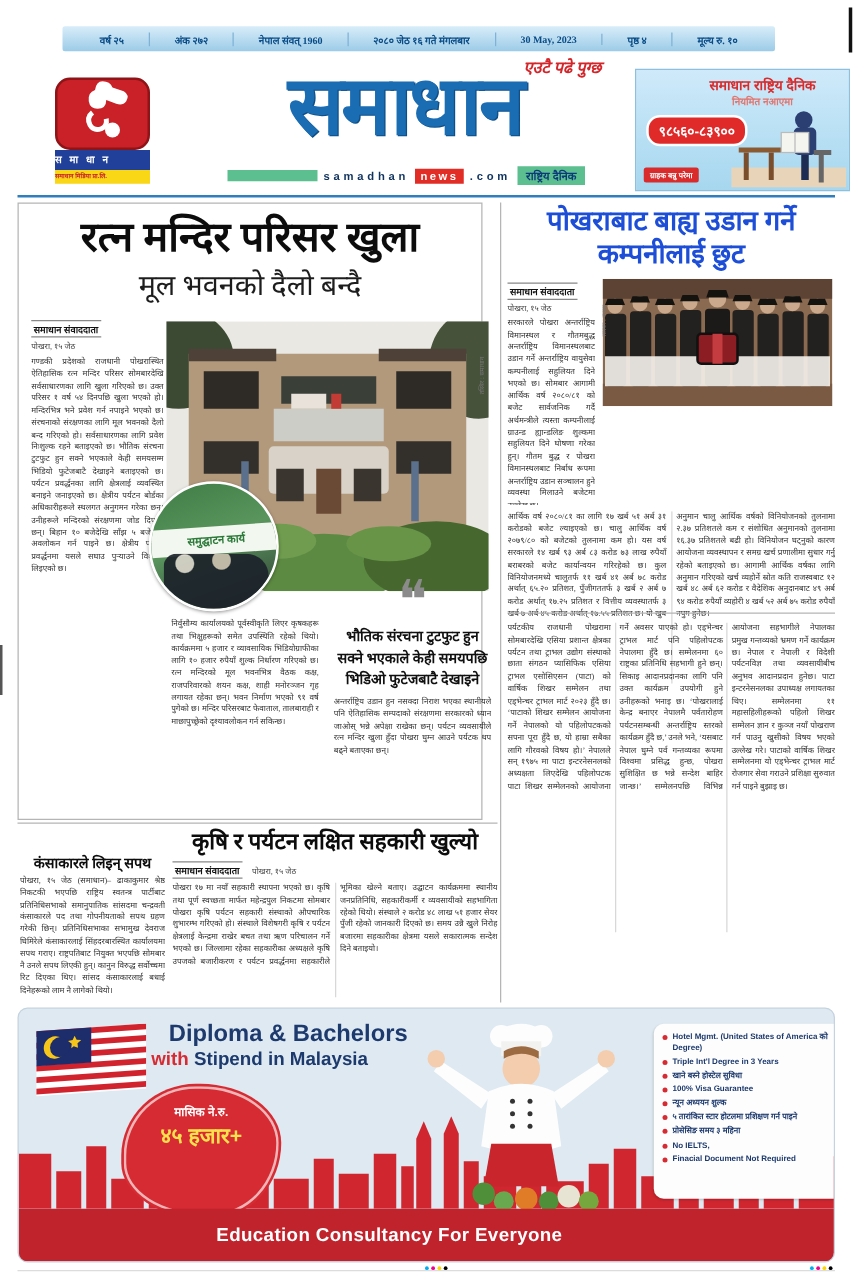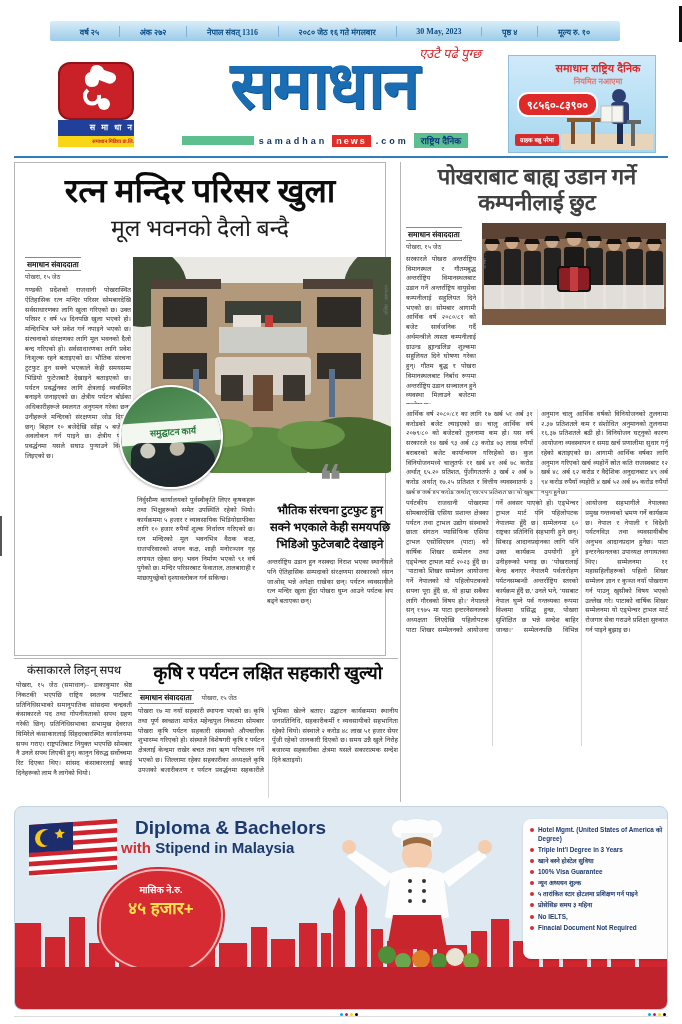--- a/index.html
+++ b/index.html
@@ -10,44 +10,44 @@
 
   
   .topbar { left:50px; top:21px; width:570px; height:20px;
     background:linear-gradient(#d8edf9,#9ccbe8); border-radius:2px;
     display:flex; align-items:center; justify-content:space-between; padding:0 10px; }
   .topbar-item { font-size:8px; font-weight:bold; color:#0a4c86; white-space:nowrap;
     border-right:1px solid #7fb2d6; padding:0 10px; flex:1 1 auto; text-align:center; }
   .topbar-item:last-child { border-right:none; }
 
   
-  .logo { left:58px; top:62px; width:88px; height:88px; text-align:right; }
+  .logo { left:44px; top:62px; width:88px; height:88px; text-align:left; }
   .logo-emblem { width:76px; height:58px; background:#c92127; border-radius:12px;
     border:2px solid #8e1418; position:relative; }
   .logo-band { width:76px; height:16px; background:#20409a; color:#fff;
     font-size:8px; font-weight:bold; letter-spacing:2px; line-height:16px;
     font-family:"Liberation Sans",sans-serif; }
   .logo-strip { width:76px; height:11px; background:#f9d616; color:#c92127;
     font-size:5px; font-weight:bold; line-height:11px; font-family:"Liberation Sans",sans-serif; }
   .mast-title { left:138px; top:50px; width:372px; text-align:center;
     font-size:66px; font-weight:bold; color:#1a6db3; line-height:1.1;
     text-shadow:1px 1px 0 #0d4e86; letter-spacing:-2px; }
   .webrow { left:150px; top:133px; width:350px; display:flex; align-items:center;
     justify-content:center; gap:5px; font-family:"Liberation Sans",sans-serif; }
   .greenbar { width:72px; height:9px; background:#5cbf8f; }
   .webtext { font-size:9px; font-weight:bold; letter-spacing:3px; color:#10335e; }
   .newsbadge { background:#e22d26; color:#fff; font-size:9px; font-weight:bold;
     letter-spacing:2px; padding:1px 4px; }
   .tagline { background:#5cbf8f; color:#0d3b7a; font-size:9px; font-weight:bold;
     padding:1px 7px; }
   .slogan { left:398px; top:44px; width:104px; text-align:center;
-    color:#d3262b; font-weight:normal; font-style:italic; font-size:13px; }
-
-  
-  .mast-ad { left:508px; top:55px; width:148px; height:98px;
+    color:#d3262b; font-weight:bold; font-style:italic; font-size:13px; }
+
+  
+  .mast-ad { left:508px; top:55px; width:172px; height:98px;
     background:linear-gradient(#cfeafa,#a6d7ef); border:1px solid #8cc0dd;
     overflow:hidden; font-family:"Liberation Sans",sans-serif;padding-left:32px; }
   .mast-ad-h { margin-top:4px; text-align:center; color:#d92b2b; font-weight:bold; font-size:11px; }
   .mast-ad-s { text-align:center; color:#e0766f; font-weight:bold; font-size:8px; }
   .mast-ad-pill { position:absolute; left:8px; top:36px; background:#e02a2a; color:#fff;
     font-weight:bold; font-size:11px; padding:3px 8px; border-radius:11px; border:2px solid #fff; }
   .mast-ad-note { position:absolute; left:6px; bottom:6px; background:#d92b2b; color:#fff;
     font-size:6px; font-weight:bold; padding:2px 5px; border-radius:2px; }
   .mast-divider { left:14px; top:156px; width:654px; border-top:2px solid #2f7fbf; }
 
@@ -78,30 +78,30 @@
     border-radius:10px 18px 0 0; opacity:.92; }
   .lead-colB { position:absolute; left:122px; top:332px; width:118px; height:152px; }
   .quote-wrap { position:absolute; left:252px; top:300px; width:126px; height:184px; text-align:center; }
   .quote-glyph { font-size:44px; line-height:.8; color:#8b8b8b; font-family:"DejaVu Serif",serif; }
   .quote-text { font-size:11.5px; font-weight:bold; color:#101010; line-height:1.45; margin-top:4px; }
 
   .lead-underline { left:14px; top:658px; width:384px; border-top:1px solid #b5b5b5; }
 
   
   .oath { left:16px; top:662px; width:116px; height:140px; }
-  .oath-h { text-align:center; font-size:11.5px; font-weight:normal; color:#0c0c0c; margin-bottom:3px; }
+  .oath-h { text-align:center; font-size:11.5px; font-weight:bold; color:#0c0c0c; margin-bottom:3px;margin-top:20px; }
   .coop { left:138px; top:660px; width:260px; height:142px; }
   .coop-h { text-align:center; font-size:18px; font-weight:bold; color:#0c0c0c; }
   .coop-cols { columns:2; column-gap:8px; column-rule:1px solid #d8d8d8; height:92px; margin-top:2px; }
 
   .vsep { left:400px; top:162px; width:0; height:640px; border-left:1px solid #b5b5b5; }
 
   
   .flight { left:406px; top:164px; width:262px; height:322px; }
-  .flight-h1 { text-align:center; font-size:22px; font-weight:bold; color:#404040; line-height:1.2; }
+  .flight-h1 { text-align:center; font-size:22px; font-weight:bold; color:#1d4ed8; line-height:1.2; }
   .flight-top { display:flex; margin-top:6px; gap:6px; }
   .flight-col1 { width:70px; flex:0 0 70px; }
   .photo-budget { width:184px; height:102px; flex:0 0 184px; overflow:hidden; position:relative; }
   .credit-v { position:absolute; left:-11px; top:30px; transform:rotate(-90deg);
     transform-origin:center; font-size:5px; color:#777; font-family:"Liberation Sans",sans-serif; }
   .flight-rest { columns:2; column-gap:8px; column-rule:1px solid #d8d8d8; margin-top:5px; height:138px; }
 
   
   .summit { left:406px; top:490px; width:262px; height:310px; border-top:1px solid #b5b5b5; padding-top:4px; }
   .summit-h { text-align:center; font-size:21px; font-weight:bold; color:#0c0c0c; }
@@ -141,21 +141,21 @@
   .regdots i { width:3px; height:3px; border-radius:50%; display:block; }
   .crop-right { right:0; top:6px; width:3px; height:36px; background:#111; }
   .crop-left { left:0; top:516px; width:2px; height:40px; background:#555; }
 </style>
 </head>
 <body>
 
 <div class="abs topbar">
     <span class="topbar-item">वर्ष २५</span>
     <span class="topbar-item">अंक २७२</span>
-    <span class="topbar-item">नेपाल संवत् 1316</span>
+    <span class="topbar-item">नेपाल संवत् 1960</span>
     <span class="topbar-item">२०८० जेठ १६ गते मंगलबार</span>
     <span class="topbar-item">30 May, 2023</span>
     <span class="topbar-item">पृष्ठ ४</span>
     <span class="topbar-item">मूल्य रु. १०</span>
   </div>
 
 <div class="abs logo">
   <div class="logo-emblem">
     <svg width="72" height="54" viewBox="0 0 72 54">
       <path d="M30 8 q-6 2 -5 9 q1 6 7 6 q7 0 7 -7 l8 3 q5 2 8 -2 q3 -5 -2 -8 l-9 -3 q-2-5-8-5 q-5 0 -6 7z" fill="#fff"></path>
@@ -463,20 +463,21 @@
       <span class="dot"></span>
       <span class="txt">No IELTS,</span>
     </div>
       <div class="bullet">
       <span class="dot"></span>
       <span class="txt">Finacial Document Not Required</span>
     </div>
     </div>
 
   <div class="adbar">
+    <div class="adbar-title">Education Consultancy For Everyone</div>
   </div>
 </div>
 
 <div class="abs regline"></div>
 <div class="abs regdots" style="left:340px">
   <i style="background:#00aeef"></i>
     <i style="background:#ec008c"></i>
     <i style="background:#ffd400"></i>
     <i style="background:#000"></i>
 </div>

